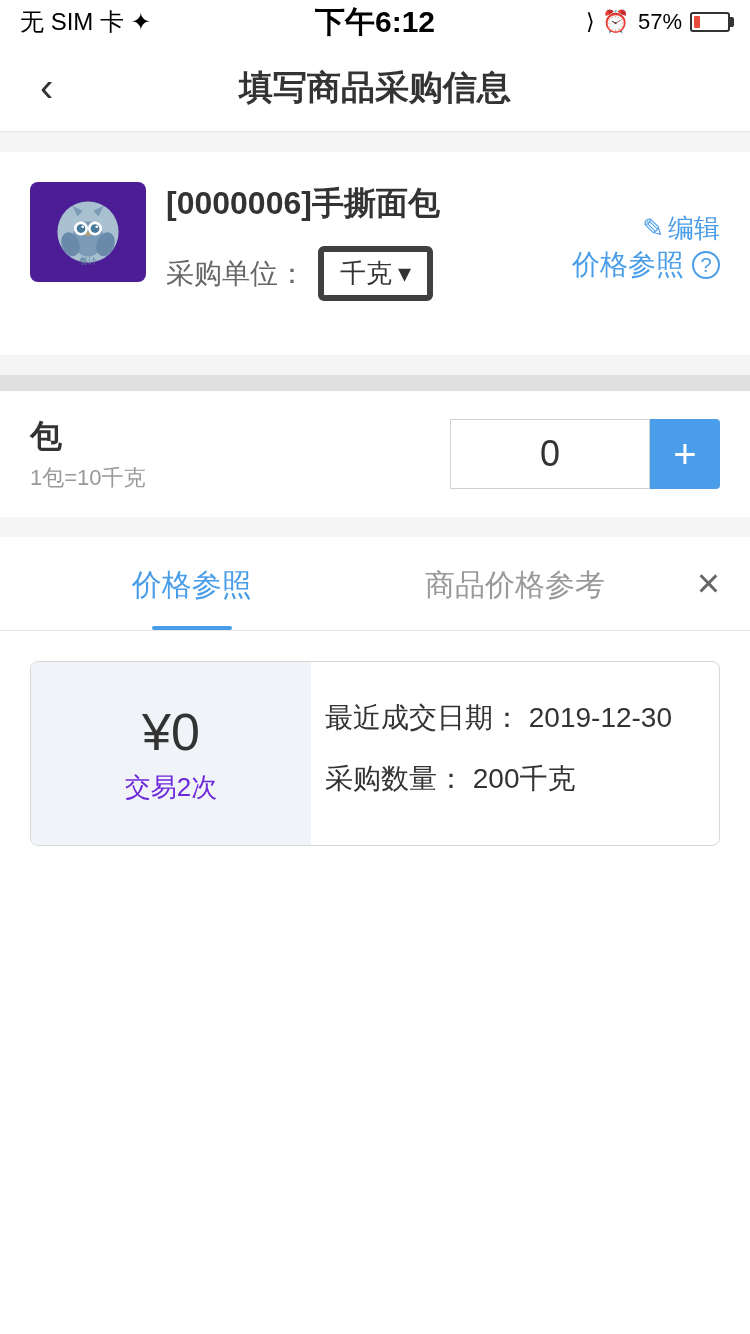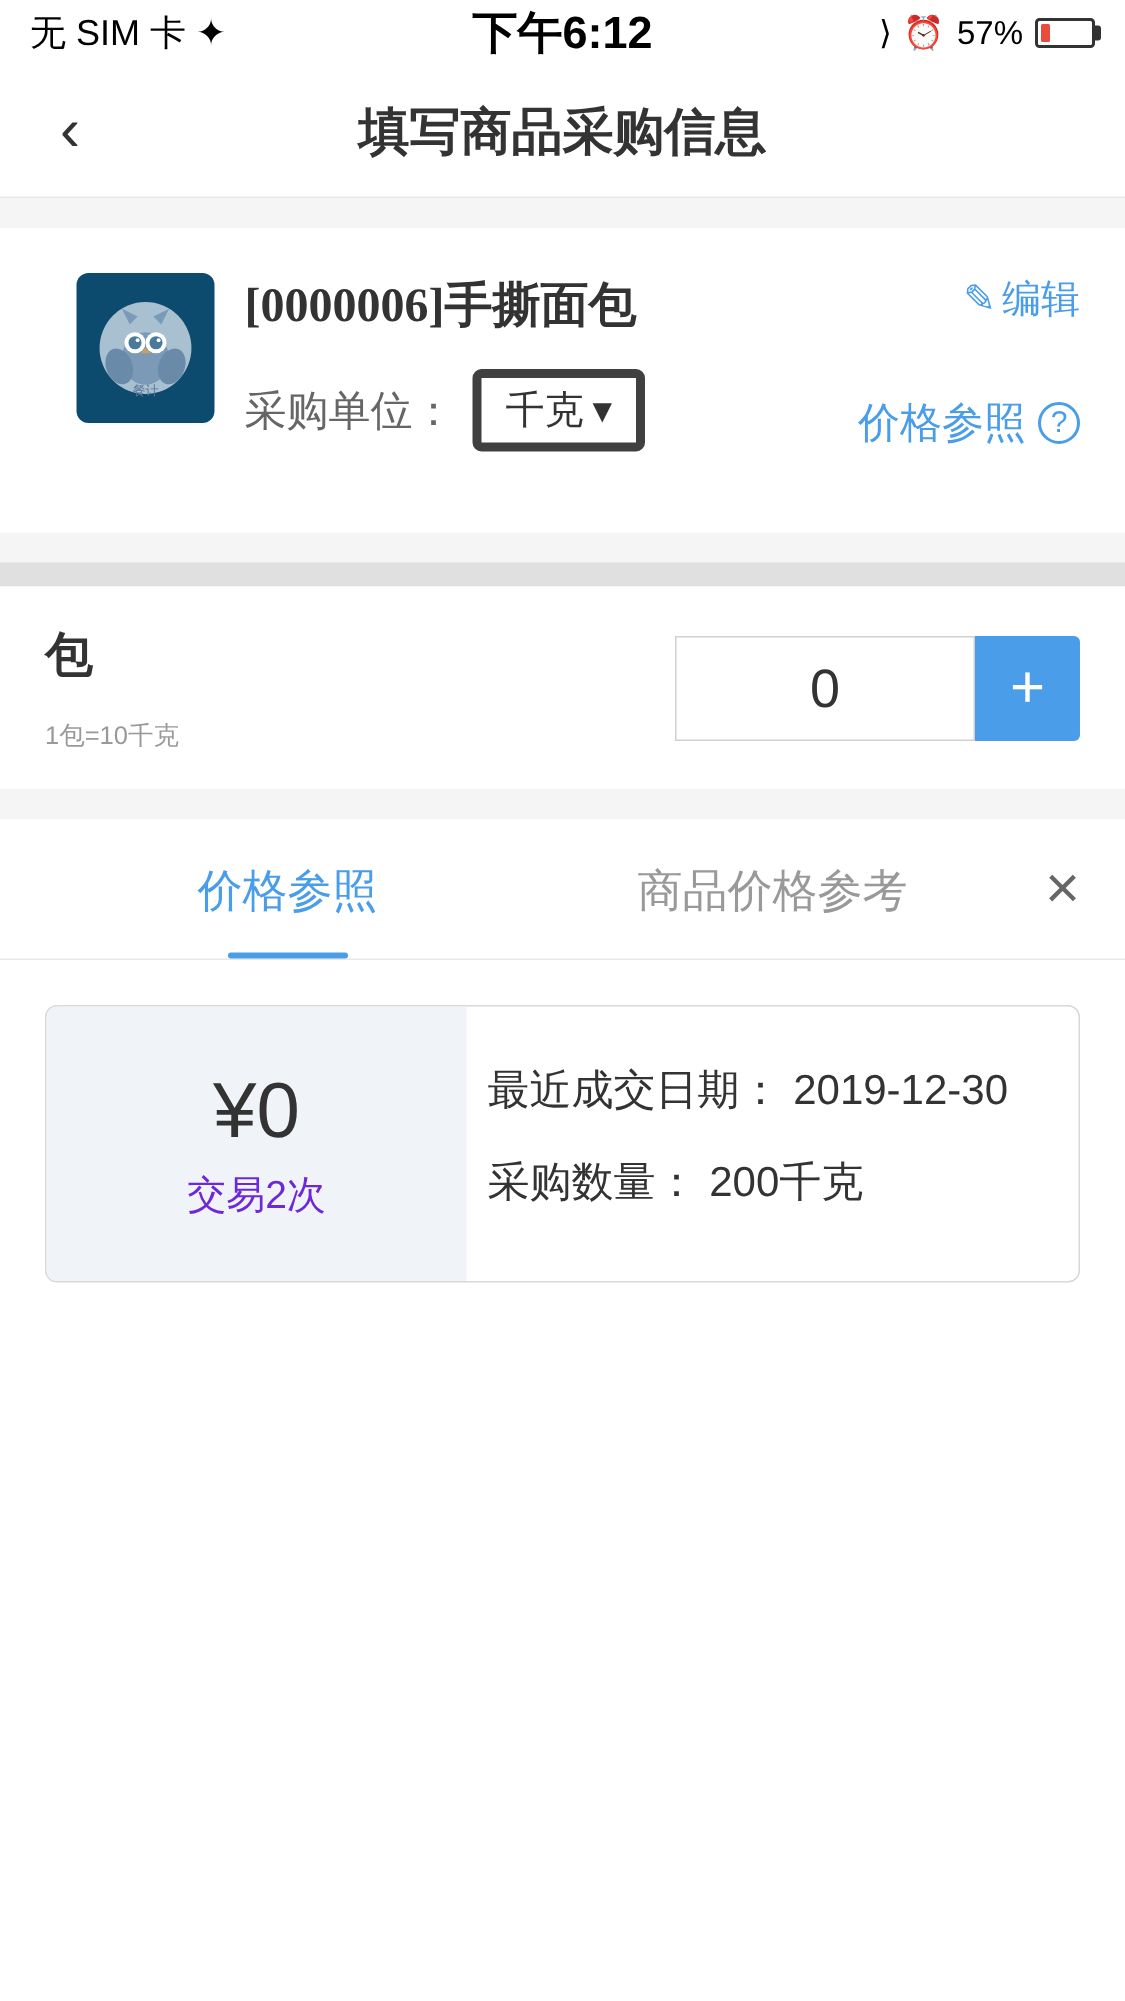--- a/index.html
+++ b/index.html
@@ -101,30 +101,29 @@
       margin-top: 20px;
       padding: 30px;
     }
     .product-header {
       display: flex;
       align-items: flex-start;
       gap: 20px;
       margin-bottom: 24px;
     }
     .product-image {
-      width: 92px;
+      width: 116px;
       height: 100px;
-      background: #0c4a6e;
+      background: #4c1d95;
       border-radius: 8px;
       display: flex;
       align-items: center;
       justify-content: center;
       flex-shrink: 0;
       overflow: hidden;
-      margin-left: 21px;
     }
     .owl-icon {
       width: 70px;
       height: 70px;
       color: #7a9ab8;
     }
     .product-info {
       flex: 1;
     }
     .product-name {
@@ -136,27 +135,26 @@
     .edit-link {
       color: #4a9de8;
       font-size: 26px;
       display: flex;
       align-items: center;
       gap: 4px;
     }
     .product-name-row {
       display: flex;
       justify-content: space-between;
+      align-items: flex-end;
+      width: 100%;
+    }
+    .purchase-unit-row {
+      display: flex;
       align-items: flex-start;
-      width: 100%;
-      font-family: Liberation Serif, serif;
-    }
-    .purchase-unit-row {
-      display: flex;
-      align-items: flex-end;
       justify-content: space-between;
     }
     .purchase-unit-left {
       display: flex;
       align-items: center;
       gap: 12px;
       font-size: 28px;
       color: #666;
     }
     .unit-select {
@@ -207,23 +205,23 @@
     .quantity-label {
       display: flex;
       flex-direction: column;
     }
     .qty-unit {
       font-size: 32px;
       font-weight: 600;
       color: #333;
     }
     .qty-convert {
-      font-size: 17px;
+      font-size: 22px;
       color: #999;
-      margin-top: 20px;
+      margin-top: 4px;
     }
     .quantity-control {
       display: flex;
       align-items: center;
       gap: 0;
     }
     .qty-input {
       width: 200px;
       height: 70px;
       border: 1px solid #d0d0d0;

